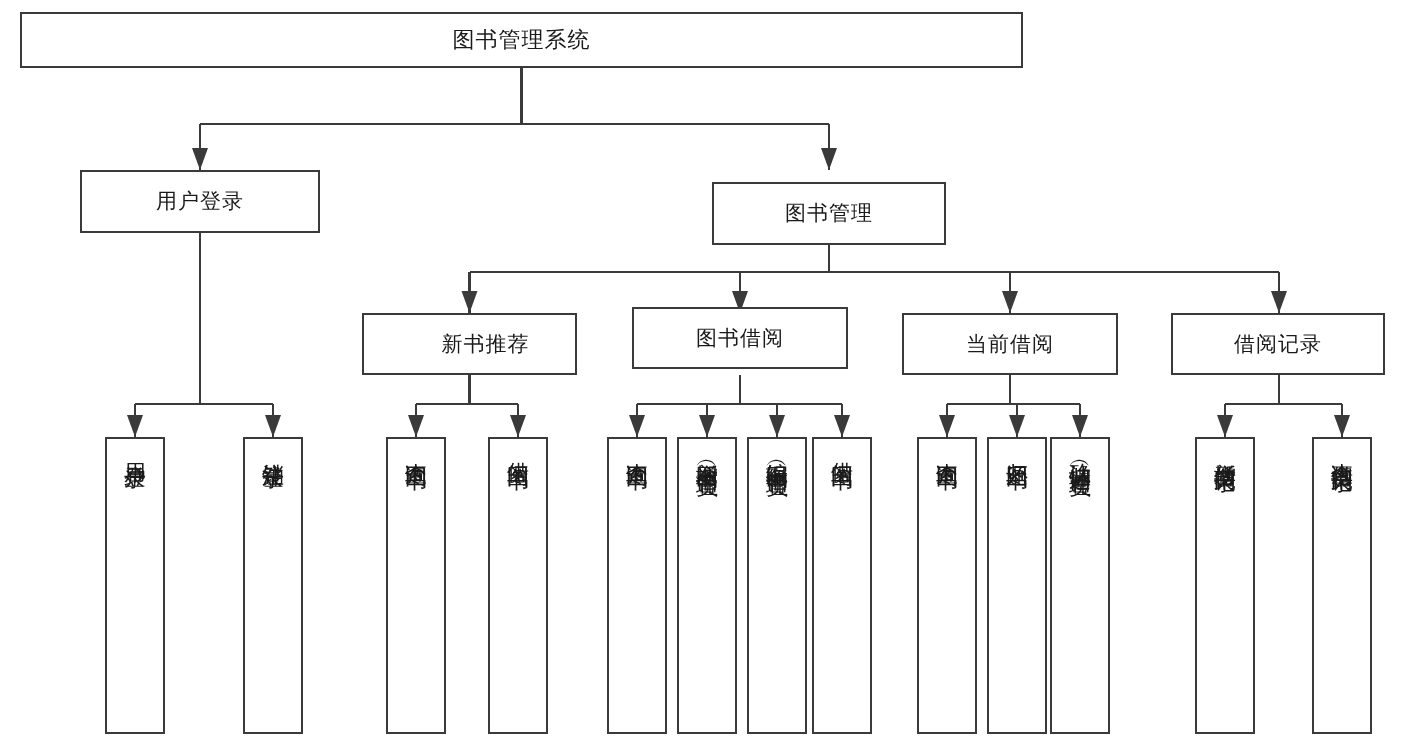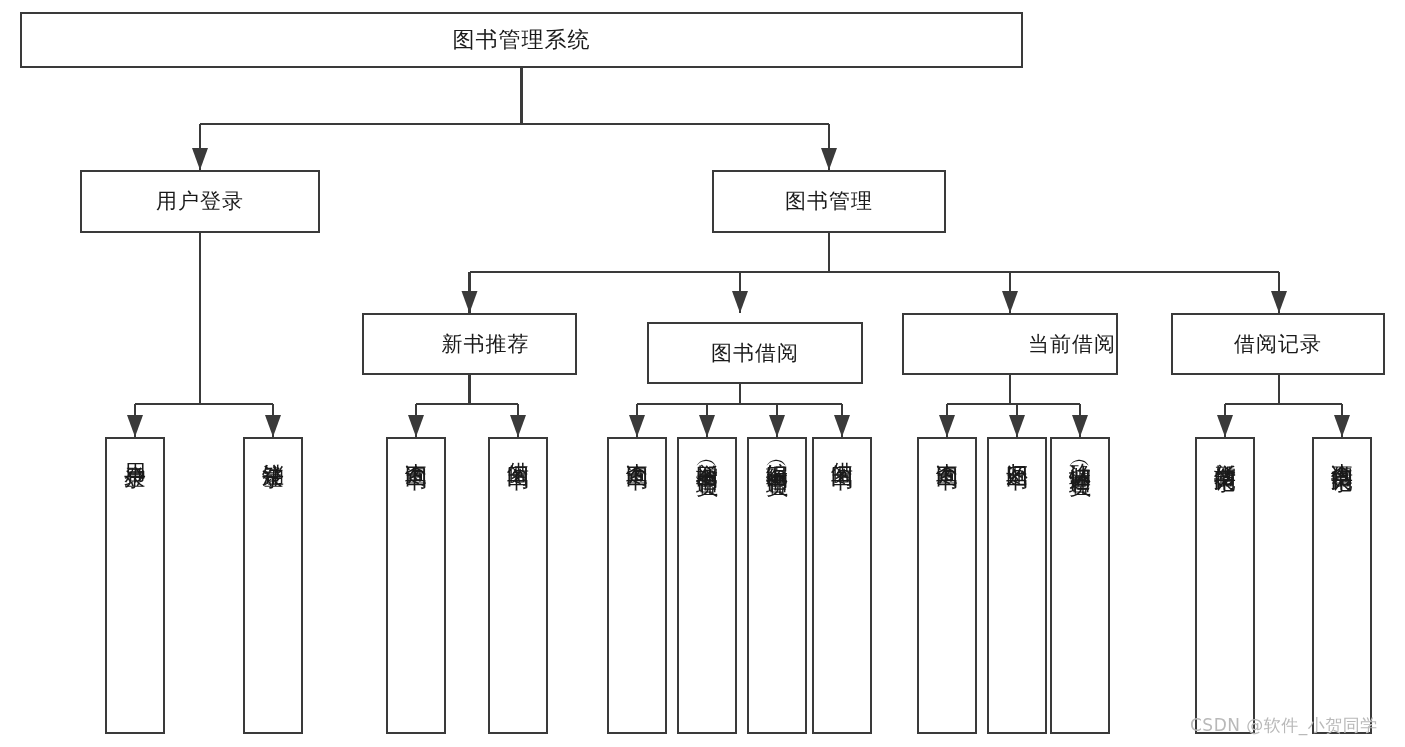--- a/index.html
+++ b/index.html
@@ -111,30 +111,30 @@
       <line x1="1342" y1="404" x2="1342" y2="437" stroke="#3a3a3a" stroke-width="2.6" shape-rendering="crispEdges"></line>
       <polygon points="1334,415 1350,415 1342,437" fill="#3a3a3a"></polygon>
     </svg>
   <div id="nodes">
       <div class="node root branch" style="left: 20px; top: 12px; width: 1003px; height: 56px;">
         <span class="lbl">图书管理系统</span>
       </div>
       <div class="node branch" style="left: 80px; top: 170px; width: 240px; height: 63px;">
         <span class="lbl">用户登录</span>
       </div>
-      <div class="node branch" style="left: 712px; top: 170px; width: 234px; height: 63px;">
+      <div class="node branch" style="left: 712px; top: 182px; width: 234px; height: 63px;">
         <span class="lbl">图书管理</span>
       </div>
       <div class="node branch" style="left: 362px; top: 313px; width: 215px; height: 62px; padding-left: 32px;">
         <span class="lbl">新书推荐</span>
       </div>
-      <div class="node branch" style="left: 632px; top: 322px; width: 216px; height: 62px; margin-left: 15px;">
+      <div class="node branch" style="left: 632px; top: 307px; width: 216px; height: 62px;">
         <span class="lbl">图书借阅</span>
       </div>
-      <div class="node branch" style="left: 902px; top: 313px; width: 216px; height: 62px; justify-content: flex-end;">
+      <div class="node branch" style="left: 902px; top: 313px; width: 216px; height: 62px;">
         <span class="lbl">当前借阅</span>
       </div>
       <div class="node branch" style="left: 1171px; top: 313px; width: 214px; height: 62px;">
         <span class="lbl">借阅记录</span>
       </div>
       <div class="node leaf" style="left: 105px; top: 437px; width: 60px; height: 297px;">
         <span class="lbl">用户登录</span>
       </div>
       <div class="node leaf" style="left: 243px; top: 437px; width: 60px; height: 297px;">
         <span class="lbl">注销登录</span>
@@ -166,14 +166,13 @@
       <div class="node leaf" style="left: 1050px; top: 437px; width: 60px; height: 297px;">
         <span class="lbl">确认归还（管理员）</span>
       </div>
       <div class="node leaf" style="left: 1195px; top: 437px; width: 60px; height: 297px;">
         <span class="lbl">新增借阅记录</span>
       </div>
       <div class="node leaf" style="left: 1312px; top: 437px; width: 60px; height: 297px;">
         <span class="lbl">查询借阅记录</span>
       </div>
     </div>
-  <div class="watermark" style="left:1190px;top:714px;">CSDN @软件_小贺同学</div>
 </div>
 
 </body></html>

